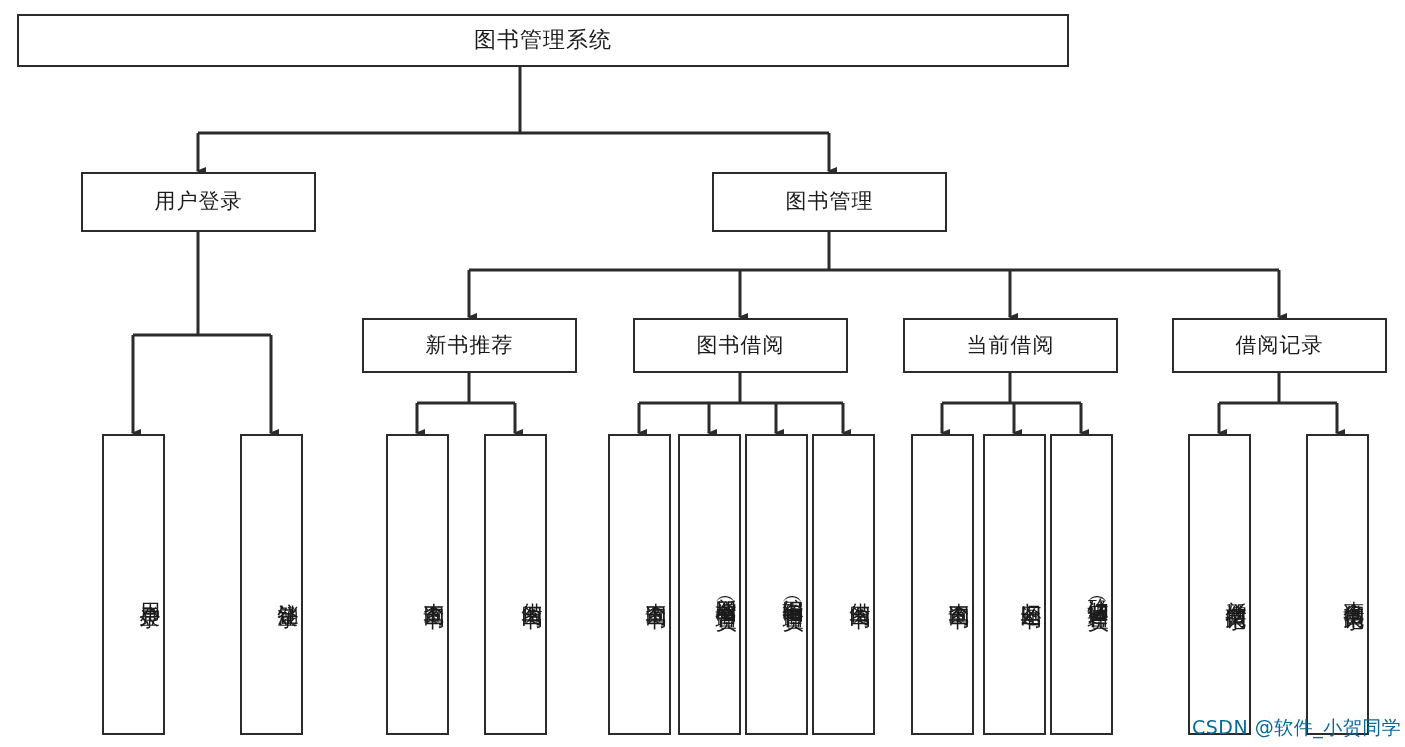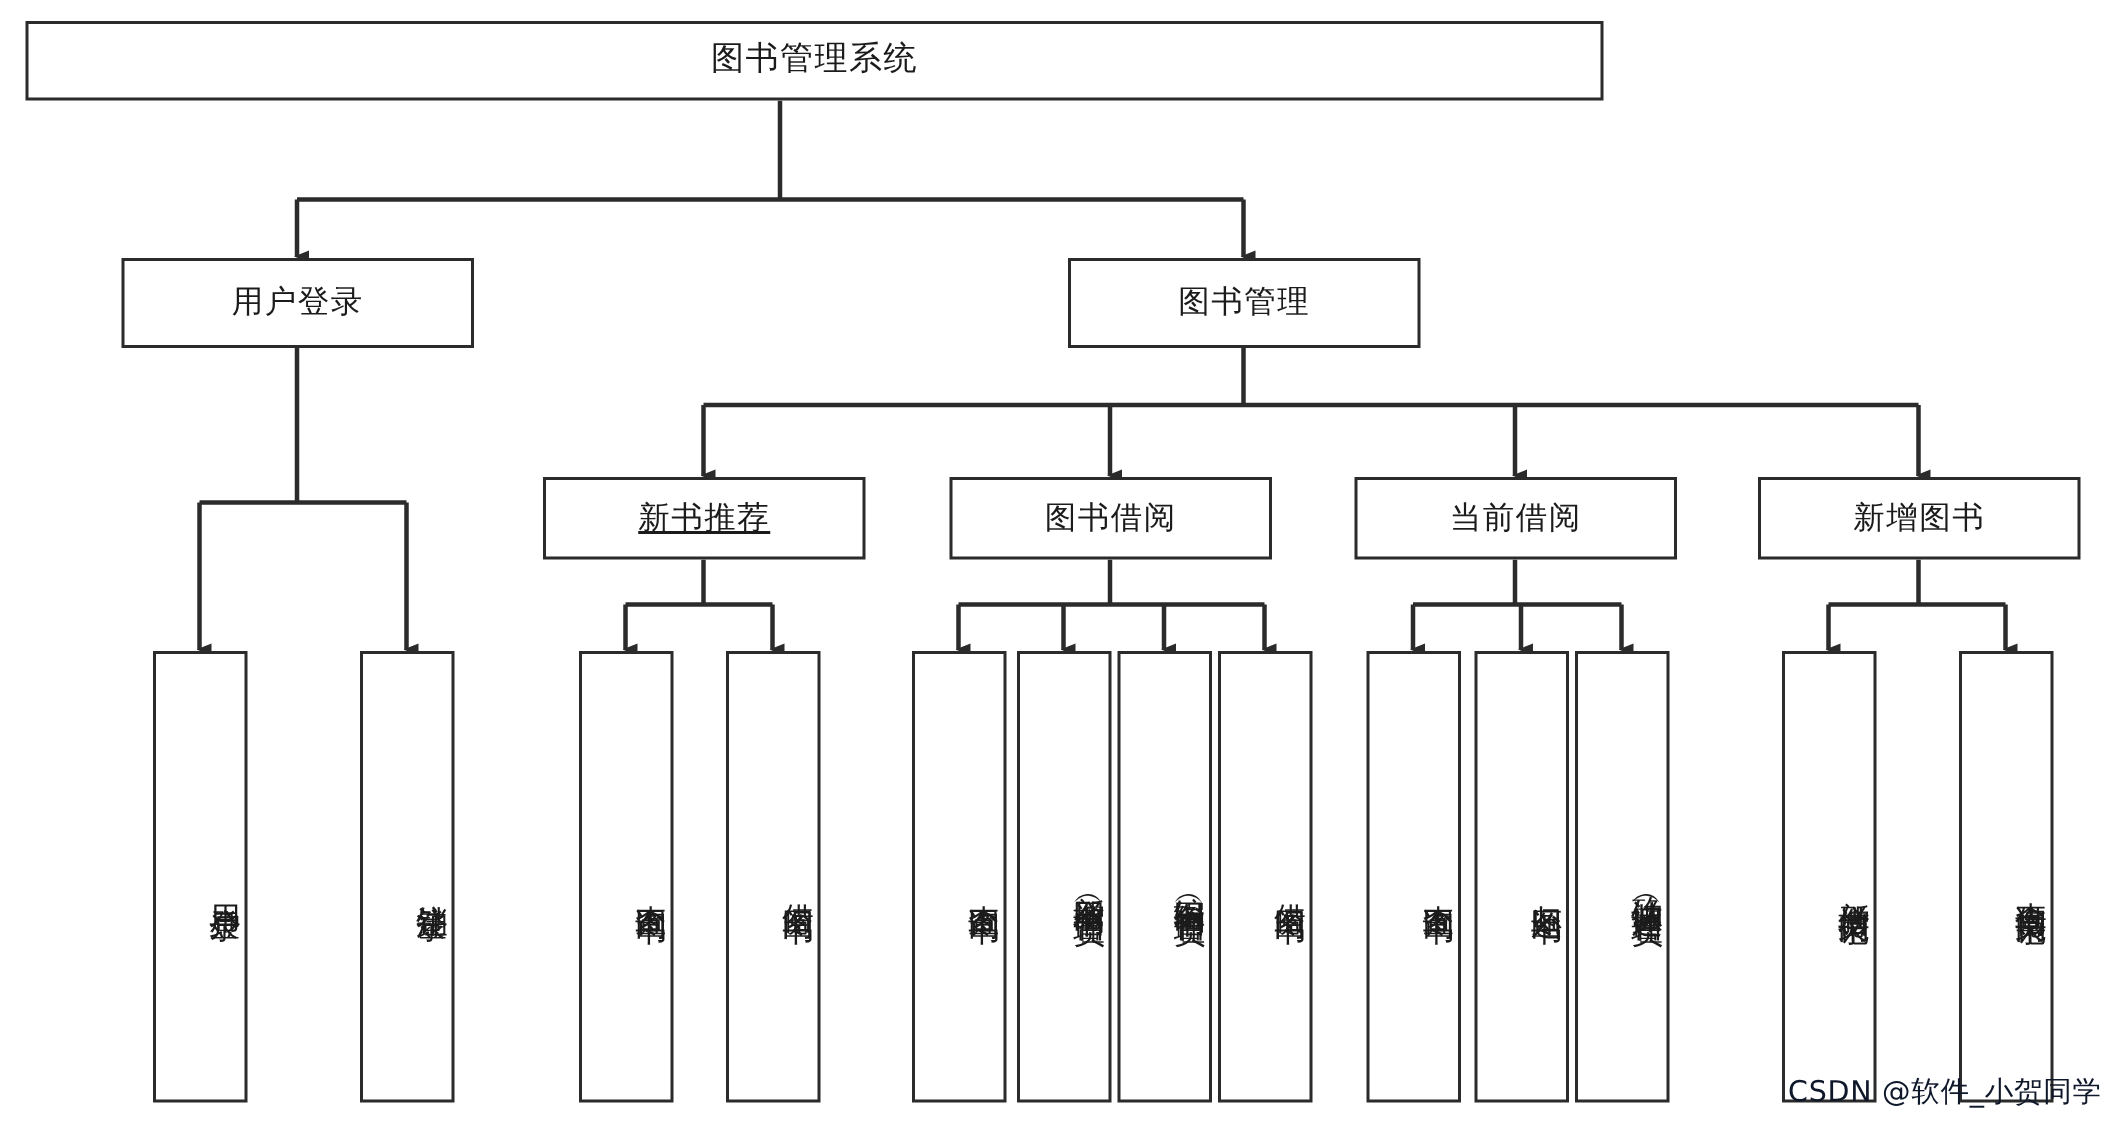--- a/index.html
+++ b/index.html
@@ -55,21 +55,21 @@
     writing-mode: vertical-rl;
     text-orientation: upright;
     white-space: nowrap;
   }
   .node.root {
     font-size: 22px;
   }
   .watermark {
     position: absolute;
     font-size: 19px;
-    color: #0f172a;
+    color: #0369a1;
     letter-spacing: 0.5px;
     white-space: nowrap;
     user-select: none;
   }
 </style>
 </head>
 <body>
 
 <div id="diagram-root">
 
@@ -120,31 +120,31 @@
     <span class="label">图书管理系统</span>
   </div>
 
   <div class="node horizontal" style="left: 81px; top: 172px; width: 235px; height: 60px;">
     <span class="label">用户登录</span>
   </div>
   <div class="node horizontal" style="left: 712px; top: 172px; width: 235px; height: 60px; text-align: right;">
     <span class="label">图书管理</span>
   </div>
 
-  <div class="node horizontal" style="left: 362px; top: 318px; width: 215px; height: 55px; text-decoration: underline;">
+  <div class="node horizontal" style="left: 362px; top: 318px; width: 215px; height: 55px;">
     <span class="label">新书推荐</span>
   </div>
   <div class="node horizontal" style="left: 633px; top: 318px; width: 215px; height: 55px;">
     <span class="label">图书借阅</span>
   </div>
   <div class="node horizontal" style="left: 903px; top: 318px; width: 215px; height: 55px;">
     <span class="label">当前借阅</span>
   </div>
   <div class="node horizontal" style="left: 1172px; top: 318px; width: 215px; height: 55px;">
-    <span class="label">新增图书</span>
+    <span class="label">借阅记录</span>
   </div>
 
   <div class="node vertical" style="left: 102px; top: 434px; width: 63px; height: 301px;">
     <span class="label">用户登录</span>
   </div>
   <div class="node vertical" style="left: 240px; top: 434px; width: 63px; height: 301px;">
     <span class="label">注销登录</span>
   </div>
 
   <div class="node vertical" style="left: 386px; top: 434px; width: 63px; height: 301px;">

